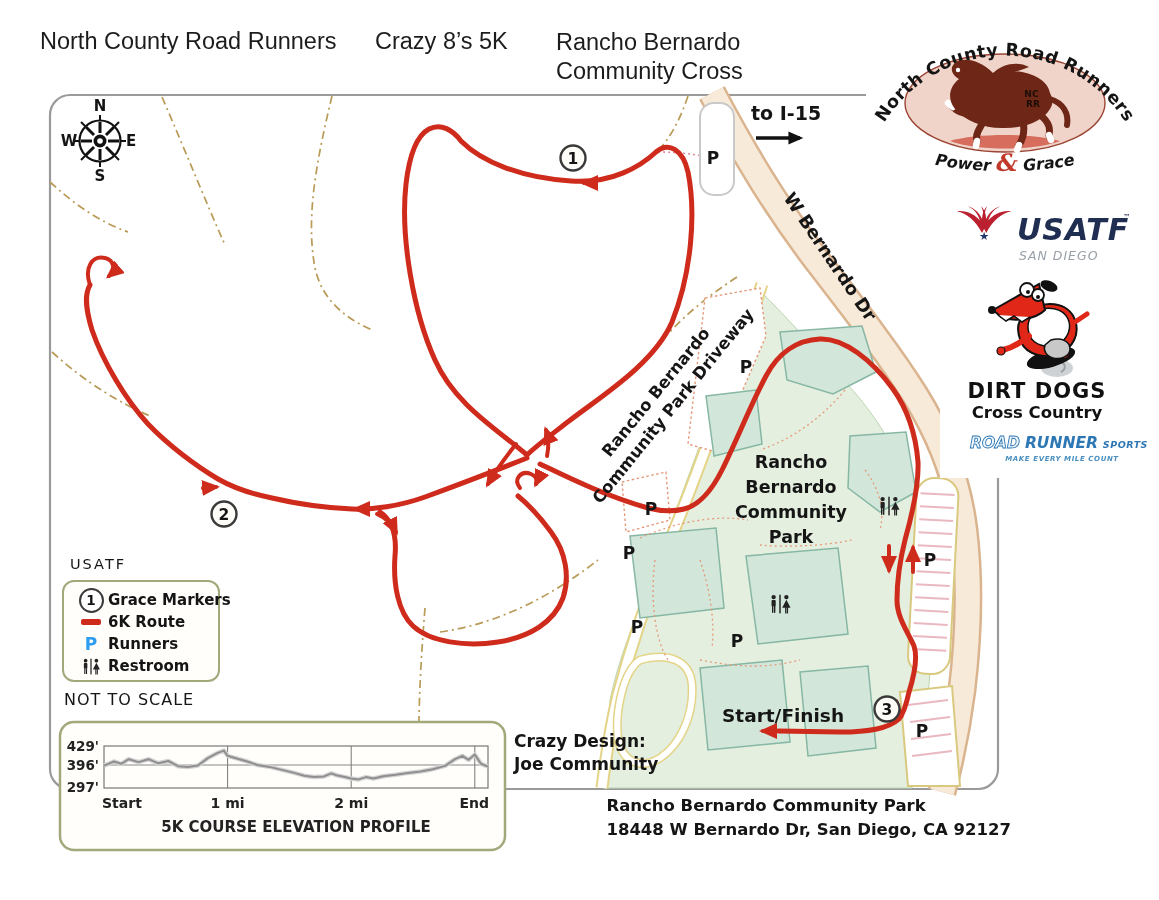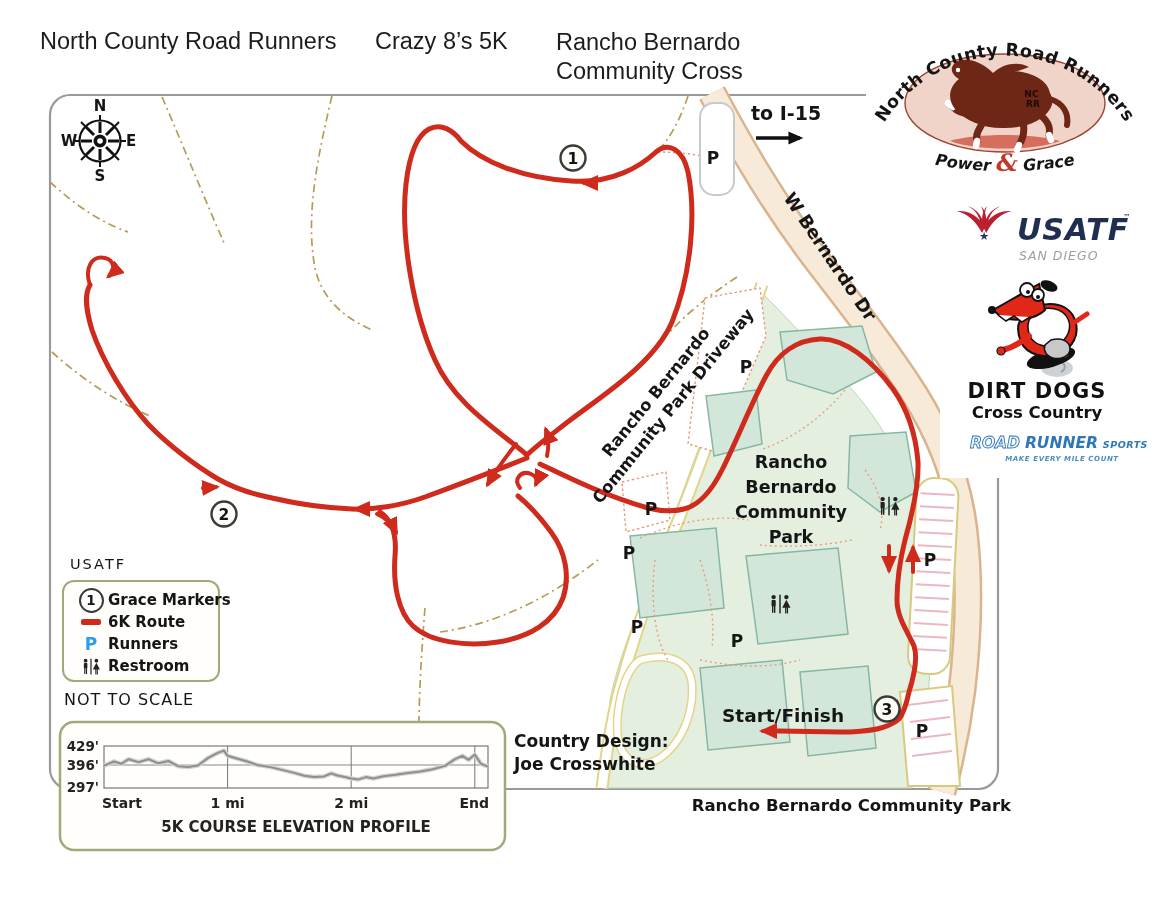--- a/index.html
+++ b/index.html
@@ -298,25 +298,26 @@
     <text x="41" y="50" text-anchor="end" font-size="13.5">396'</text>
     <text x="41" y="72" text-anchor="end" font-size="13.5">297'</text>
     <text x="44" y="88" font-size="14">Start</text>
     <text x="169.6" y="88" text-anchor="middle" font-size="14">1 mi</text>
     <text x="293.2" y="88" text-anchor="middle" font-size="14">2 mi</text>
     <text x="431" y="88" text-anchor="end" font-size="14">End</text>
     <text x="238" y="112" text-anchor="middle" font-size="15">5K COURSE ELEVATION PROFILE</text>
   </svg>
 
   <div class="abs credits">
-    <div>Country Design:</div>
-    <div>Joe Crosswhite</div>
+    <div>Crazy Design:</div>
+    <div>Joe Community</div>
   </div>
   <div class="abs footer">
     <div>Rancho Bernardo Community Park</div>
+    <div>18448 W Bernardo Dr, San Diego, CA 92127</div>
   </div>
 
   <svg class="abs logos-svg" width="310" height="470" viewBox="0 0 310 470">
     <rect x="16" y="0" width="294" height="176" fill="#fff"></rect>
     <rect x="90" y="176" width="220" height="294" fill="#fff"></rect>
 
     <g transform="translate(5,5)">
       <ellipse cx="150" cy="90" rx="100" ry="49" fill="#f1d4c9" stroke="#9b4433" stroke-width="1.4"></ellipse>
       <path id="ncrrArc" d="M28,112 A142,142 0 0 1 272,112" fill="none"></path>
       <text font-size="17.5" font-weight="bold" font-family="DejaVu Sans" fill="#141414" letter-spacing="0.5">

